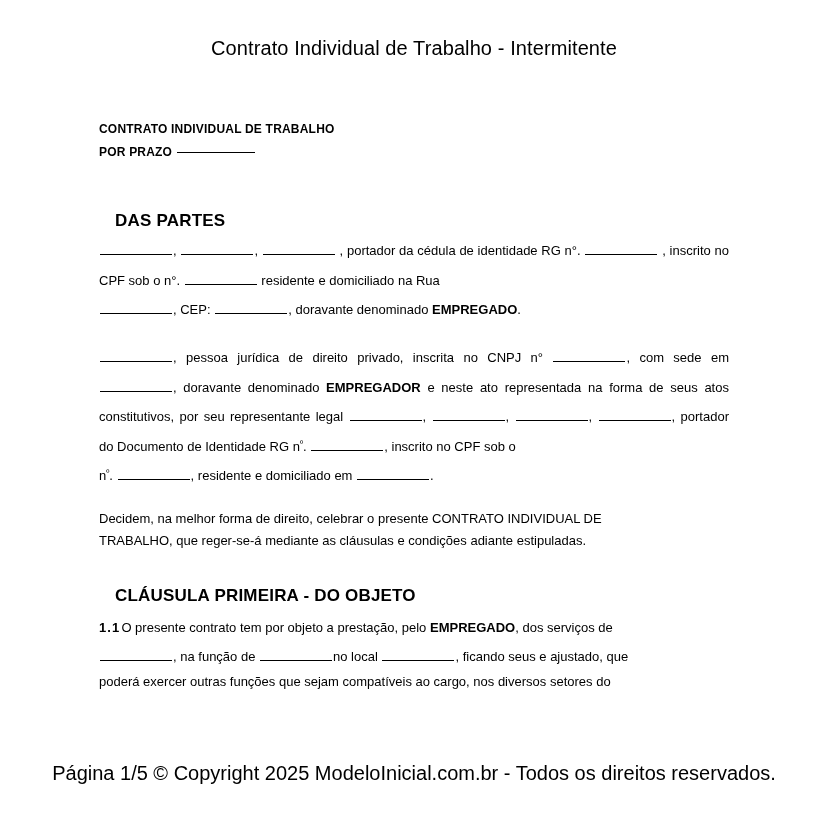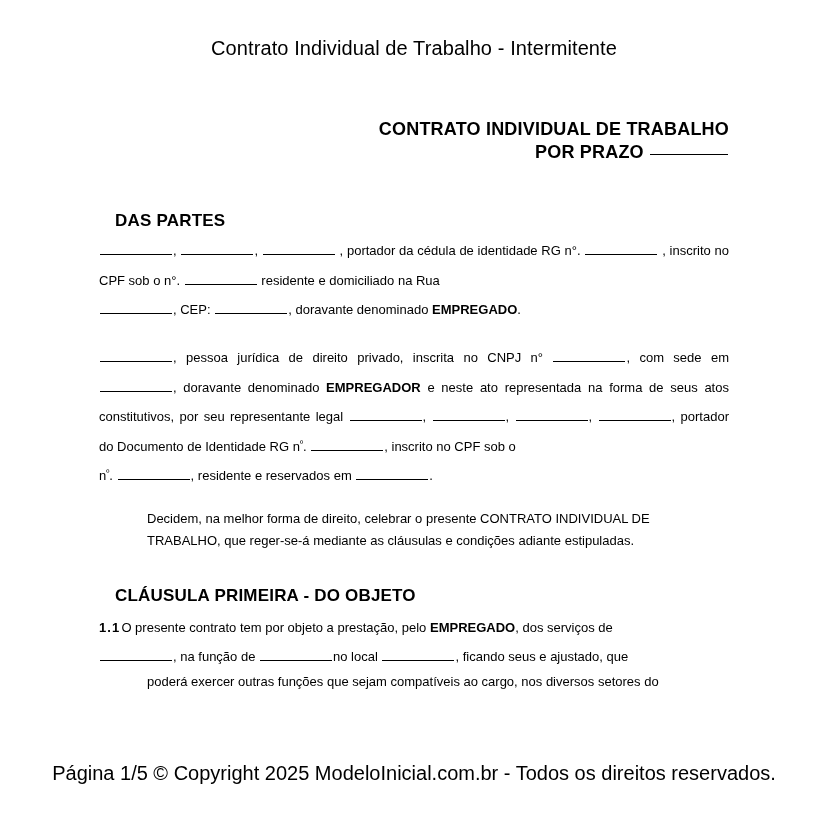--- a/index.html
+++ b/index.html
@@ -38,23 +38,23 @@
 
   
   .content {
     position: absolute;
     top: 118px;
     left: 99px;
     width: 630px;
   }
 
   .title-block {
-    text-align: right;
+    text-align: left;
     font-weight: bold;
-    font-size: 18px;
+    font-size: 12px;
     line-height: 23px;
     letter-spacing: .2px;
   }
   .title-line-2 {
     white-space: nowrap;
   }
 
   .blank {
     display: inline-block;
     border-bottom: 1px solid #000;
@@ -76,21 +76,20 @@
     font-size: 13px;
     text-align: justify;
     text-justify: inter-word;
     margin: 0;
   }
   .para.loose {
     line-height: 29.5px;
   }
   .para.tight {
     line-height: 22px;
-    margin-left: 48px;
   }
   
   .para .lastline {
     display: block;
   }
 
   b, strong { font-weight: bold; }
 
   .ord { font-size: 13px; }
   sup.ord-sup {
@@ -172,21 +171,21 @@
         <b>EMPREGADOR</b>
         <span>e neste ato representada na forma de seus</span>
         <span>atos constitutivos, por seu representante legal</span>
         <span class="blank w-med"></span><span>,</span>
         <span class="blank w-med"></span><span>,</span>
         <span class="blank w-med"></span><span>,</span>
         <span class="blank w-med"></span><span class="ord">, portador do Documento de Identidade RG n</span><sup class="ord-sup">º</sup><span>.</span>
         <span class="blank w-med"></span><span>, inscrito no CPF sob o</span>
         <span class="lastline">
           <span>n</span><sup class="ord-sup">º</sup><span>.</span>
-          <span class="blank w-med"></span><span>, residente e reservados em</span>
+          <span class="blank w-med"></span><span>, residente e domiciliado em</span>
           <span class="blank w-med"></span><span>.</span>
         </span>
       </p>
     </div>
 
     <div class="blk-decidem">
       <p class="para tight">
         <span>Decidem, na melhor forma de direito, celebrar o presente CONTRATO INDIVIDUAL DE</span>
         <span class="lastline">TRABALHO, que reger-se-á mediante as cláusulas e condições adiante estipuladas.</span>
       </p>

